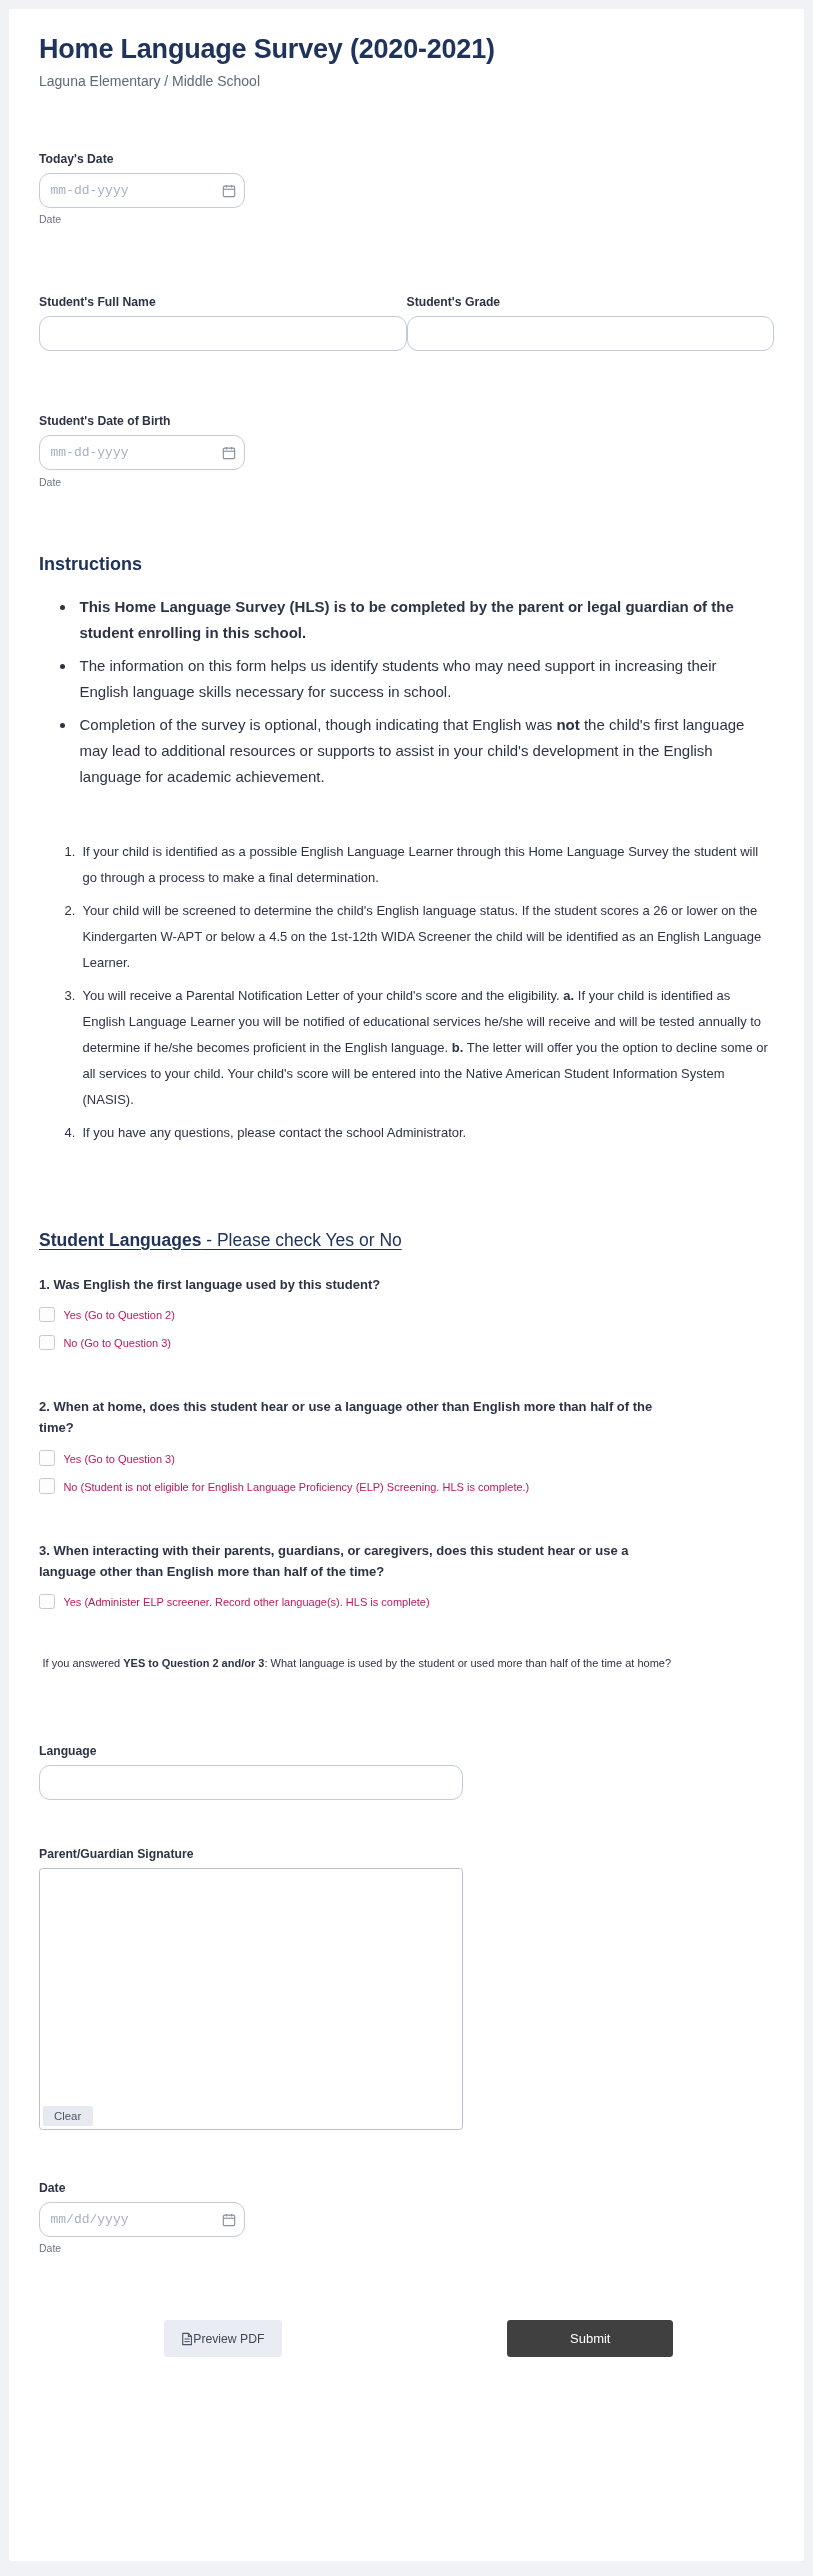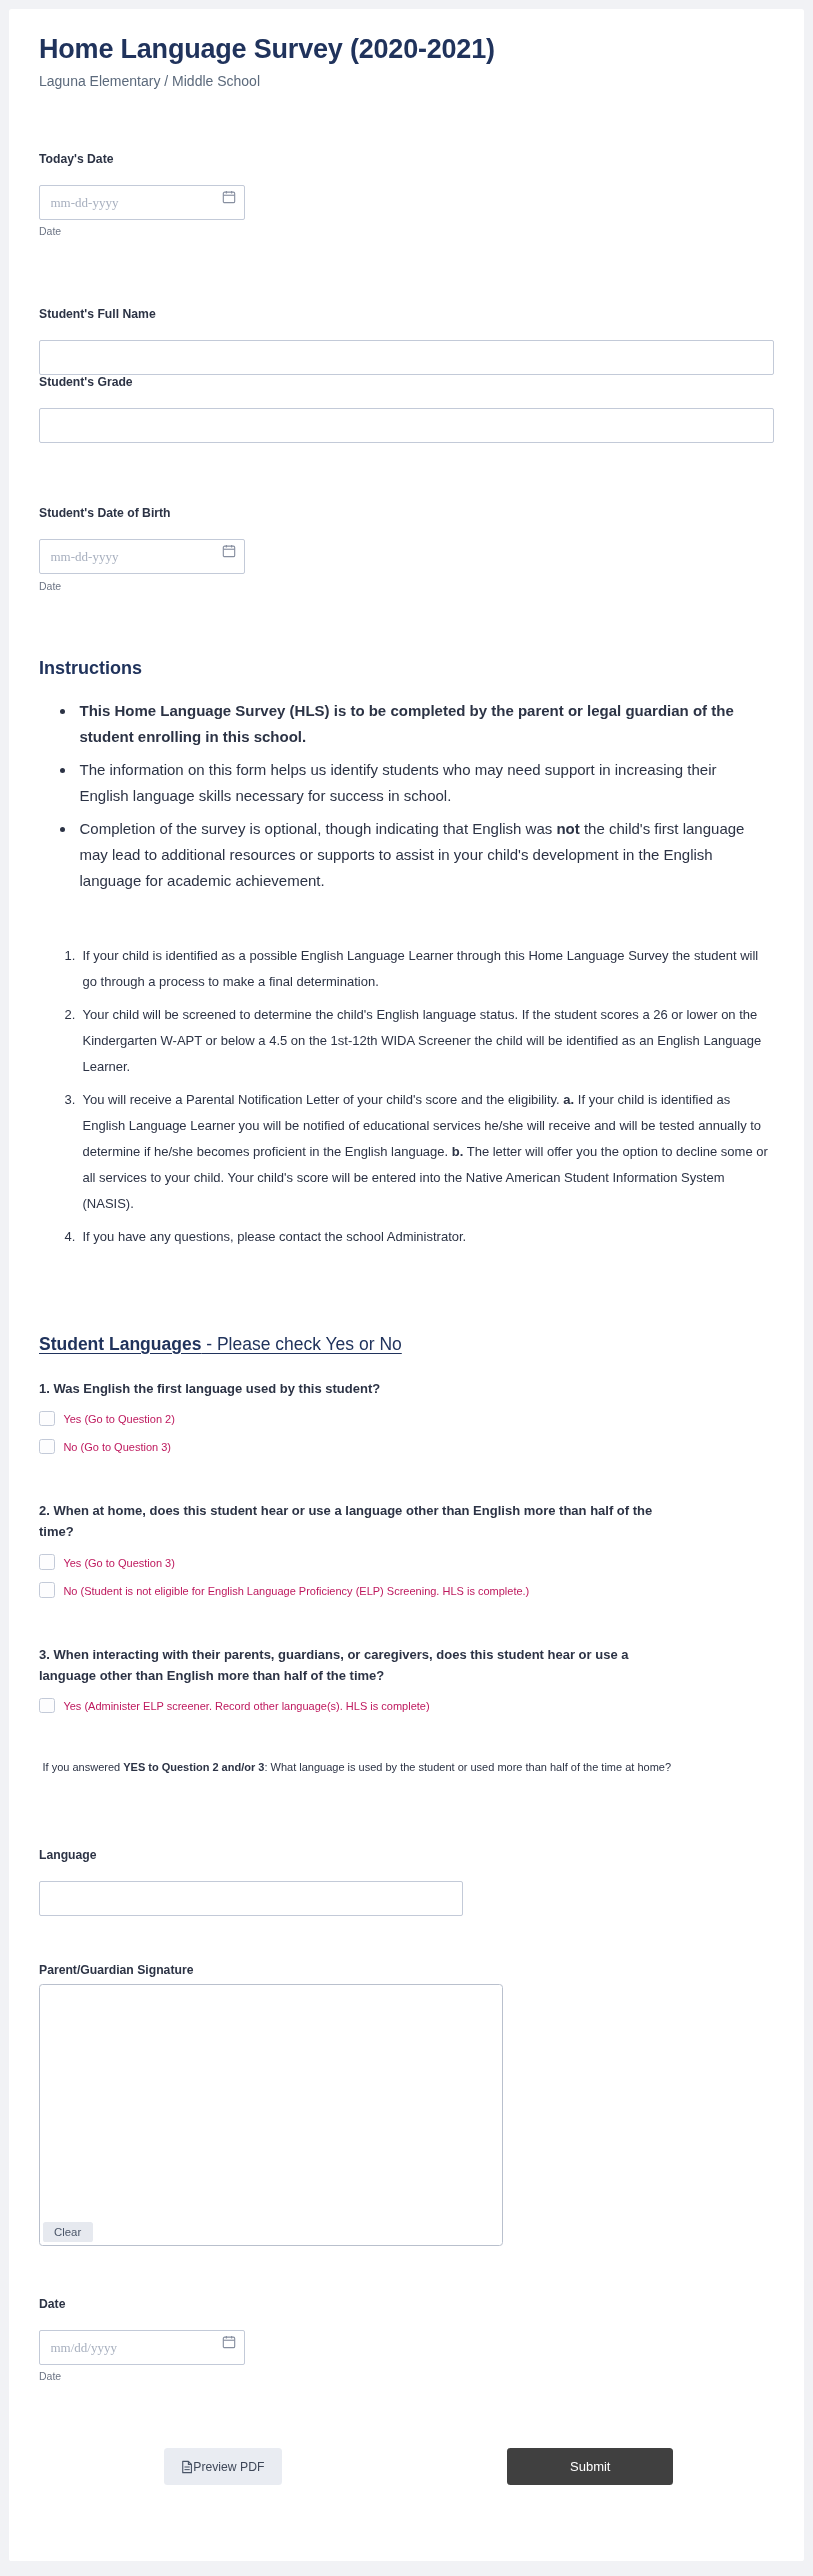--- a/index.html
+++ b/index.html
@@ -42,45 +42,44 @@
     display: block;
     font-size: 12.2px;
     font-weight: 700;
     color: #2c3345;
     margin-bottom: 7px;
   }
   .text-input {
     height: 35px;
     width: 100%;
     border: 0.9px solid #c3cad8;
-    border-radius: 2px;
+    border-radius: 11px;
     padding: 0 10.5px;
     font-size: 13px;
-    font-family: Liberation Serif, serif;
+    font-family: Liberation Mono, monospace;
     color: #2c3345;
     background: #fff;
     outline: none;
-    margin-top: 12px;
   }
   .text-input::placeholder { color: #a8b0bf; }
   .date-wrap { position: relative; width: 206px; }
   .date-wrap .text-input { padding-right: 31.5px; }
   .cal-icon {
     position: absolute;
     right: 8.7px; top: 50%;
     transform: translateY(-50%);
     width: 14px; height: 14px;
     display: inline-flex;
   }
   .sublabel { margin-top: 5.2px; font-size: 10.5px; color: #6c7484; }
 
   .field-today { margin-bottom: 70px; }
   .row2 {
     display: grid;
-    grid-template-columns: 1fr;
+    grid-template-columns: 1fr 1fr;
     margin-bottom: 63px;
   }
   .field-dob { margin-bottom: 66px; }
 
   
   .section-heading {
     margin: 0 0 19px;
     font-size: 18px;
     font-weight: 700;
     color: #20335c;
@@ -157,21 +156,21 @@
     line-height: 25px;
     color: #2c3345;
     max-width: 700px;
   }
 
   .field-language { margin-bottom: 47px; width: 424px; }
 
   .field-signature { margin-bottom: 51px; }
   .sig-box {
     position: relative;
-    width: 464px;
+    width: 424px;
     height: 262px;
     border: 0.9px solid #b9c0cd;
     border-radius: 3.5px;
     background: #fff;
   }
   .clear-btn {
     position: absolute;
     left: 2.6px; bottom: 2.6px;
     background: #e6e9ef;
     color: #4a5568;

